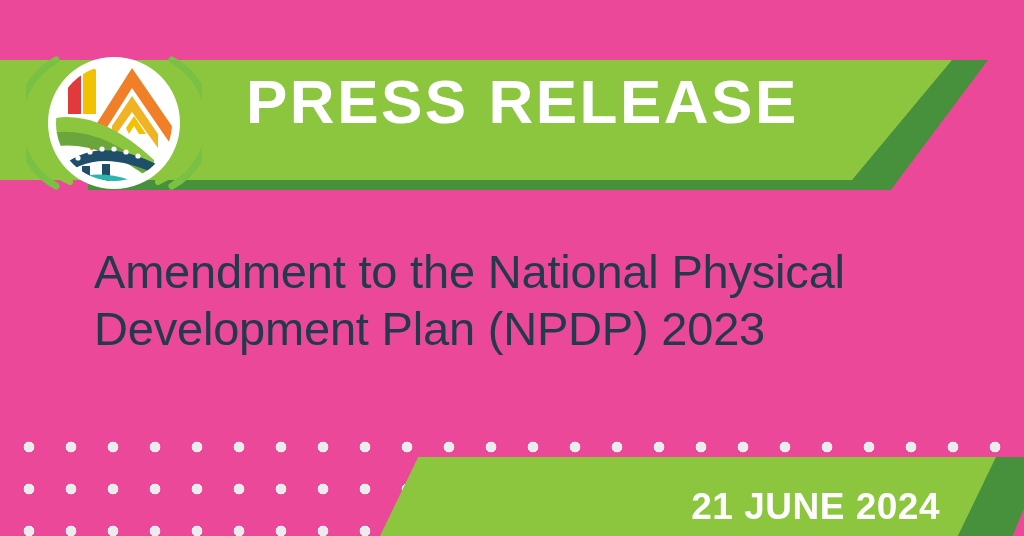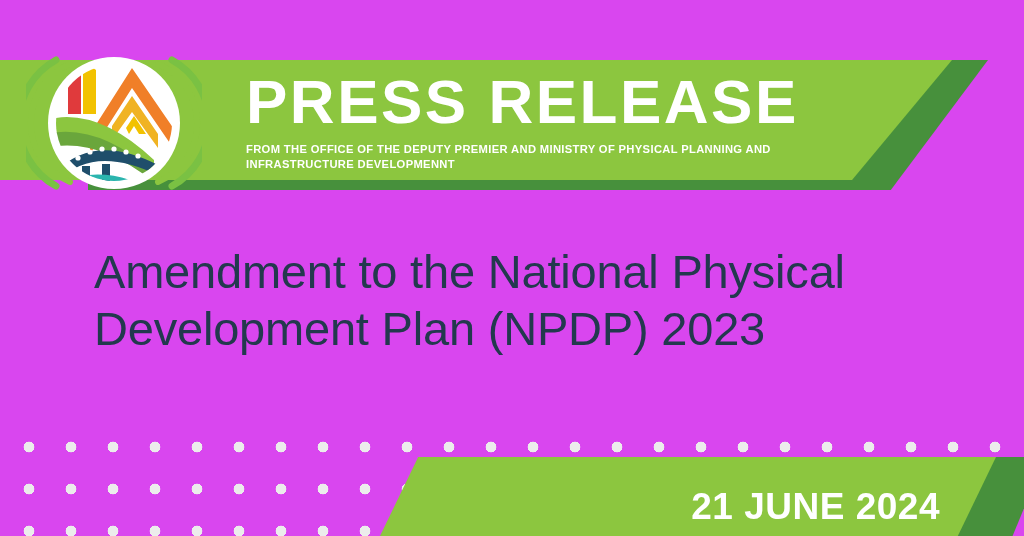--- a/index.html
+++ b/index.html
@@ -9,21 +9,21 @@
     background: #ffffff;
   }
   body {
     font-family: "Liberation Sans", sans-serif;
   }
 
   .canvas {
     position: relative;
     width: 1024px;
     height: 536px;
-    background: #d946ef;
+    background: #ec4899;
     overflow: hidden;
   }
 
   
   .dot-grid {
     position: absolute;
     left: 0;
     top: 414px;
     width: 1024px;
     height: 122px;
@@ -141,21 +141,20 @@
 
 <div class="canvas">
 
   <div class="dot-grid"></div>
 
   <div class="header-shadow"></div>
   <div class="header-band"></div>
 
   <div class="header-text">
     <div class="press-title">PRESS RELEASE</div>
-    <div class="press-sub">FROM THE OFFICE OF THE DEPUTY PREMIER AND MINISTRY OF PHYSICAL PLANNING AND INFRASTRUCTURE DEVELOPMENNT</div>
   </div>
 
   <svg class="logo" viewBox="0 0 176 150" aria-hidden="true">
 
     <circle cx="88" cy="75" r="66" fill="#ffffff"></circle>
 
     <path d="M30 12 A 72 72 0 0 0 30 138" stroke="#7ac143" stroke-width="7" fill="none" stroke-linecap="round"></path>
     <path d="M146 12 A 72 72 0 0 1 146 138" stroke="#7ac143" stroke-width="7" fill="none" stroke-linecap="round"></path>
     <path d="M44 16 A 64 64 0 0 0 44 134" stroke="#8cc63f" stroke-width="6" fill="none" stroke-linecap="round"></path>
     <path d="M132 16 A 64 64 0 0 1 132 134" stroke="#8cc63f" stroke-width="6" fill="none" stroke-linecap="round"></path>

